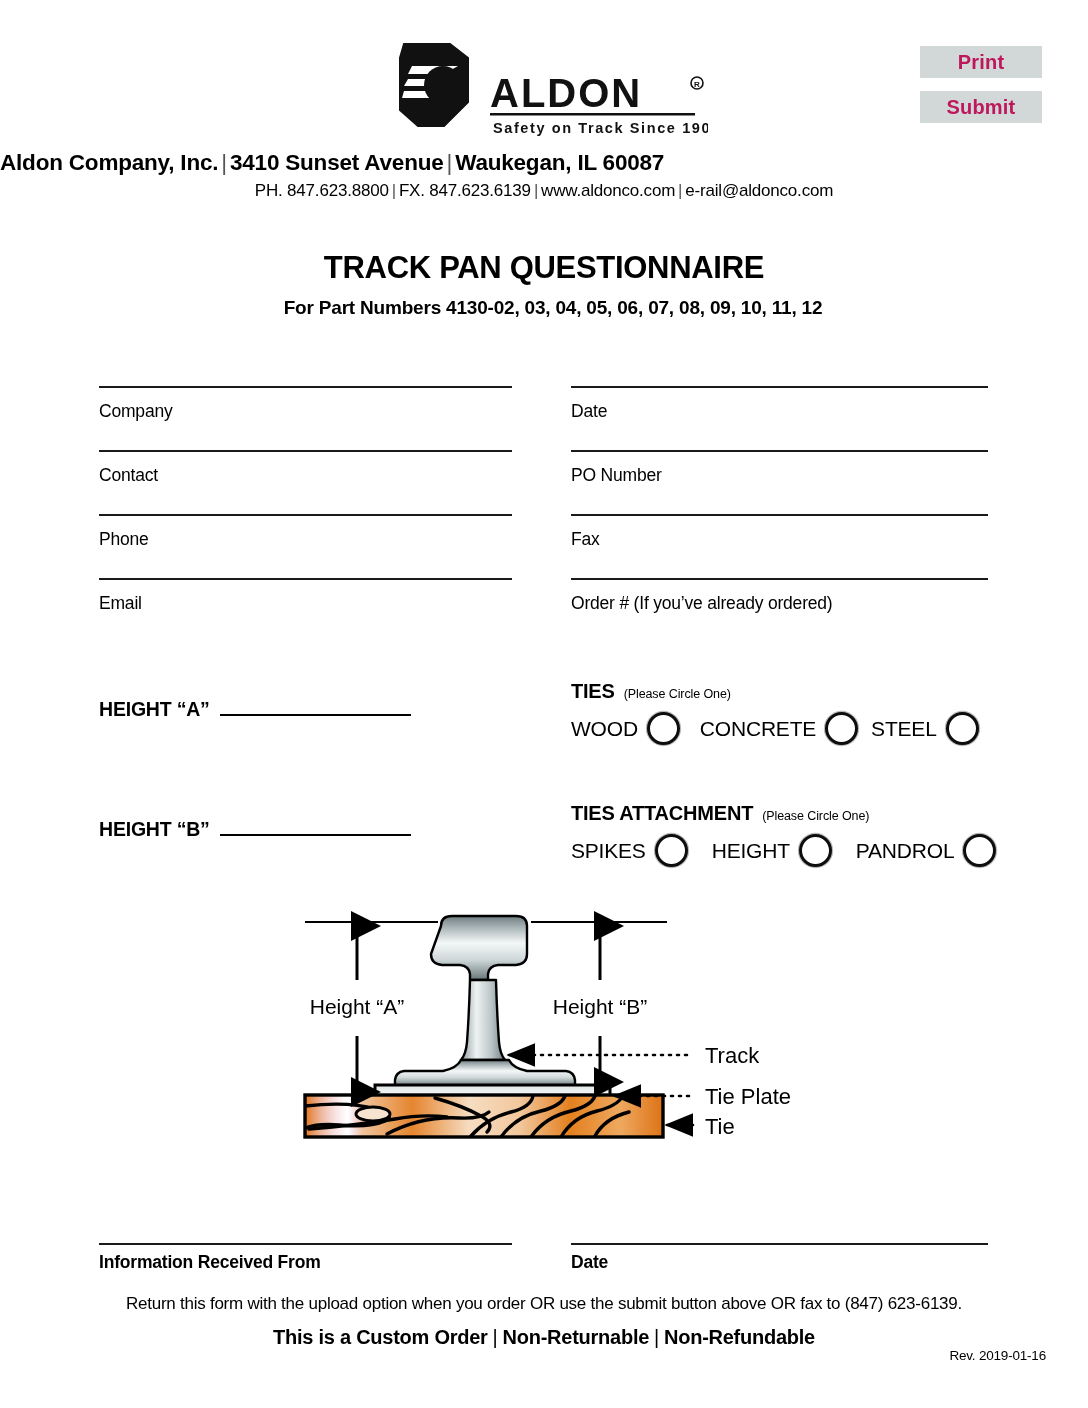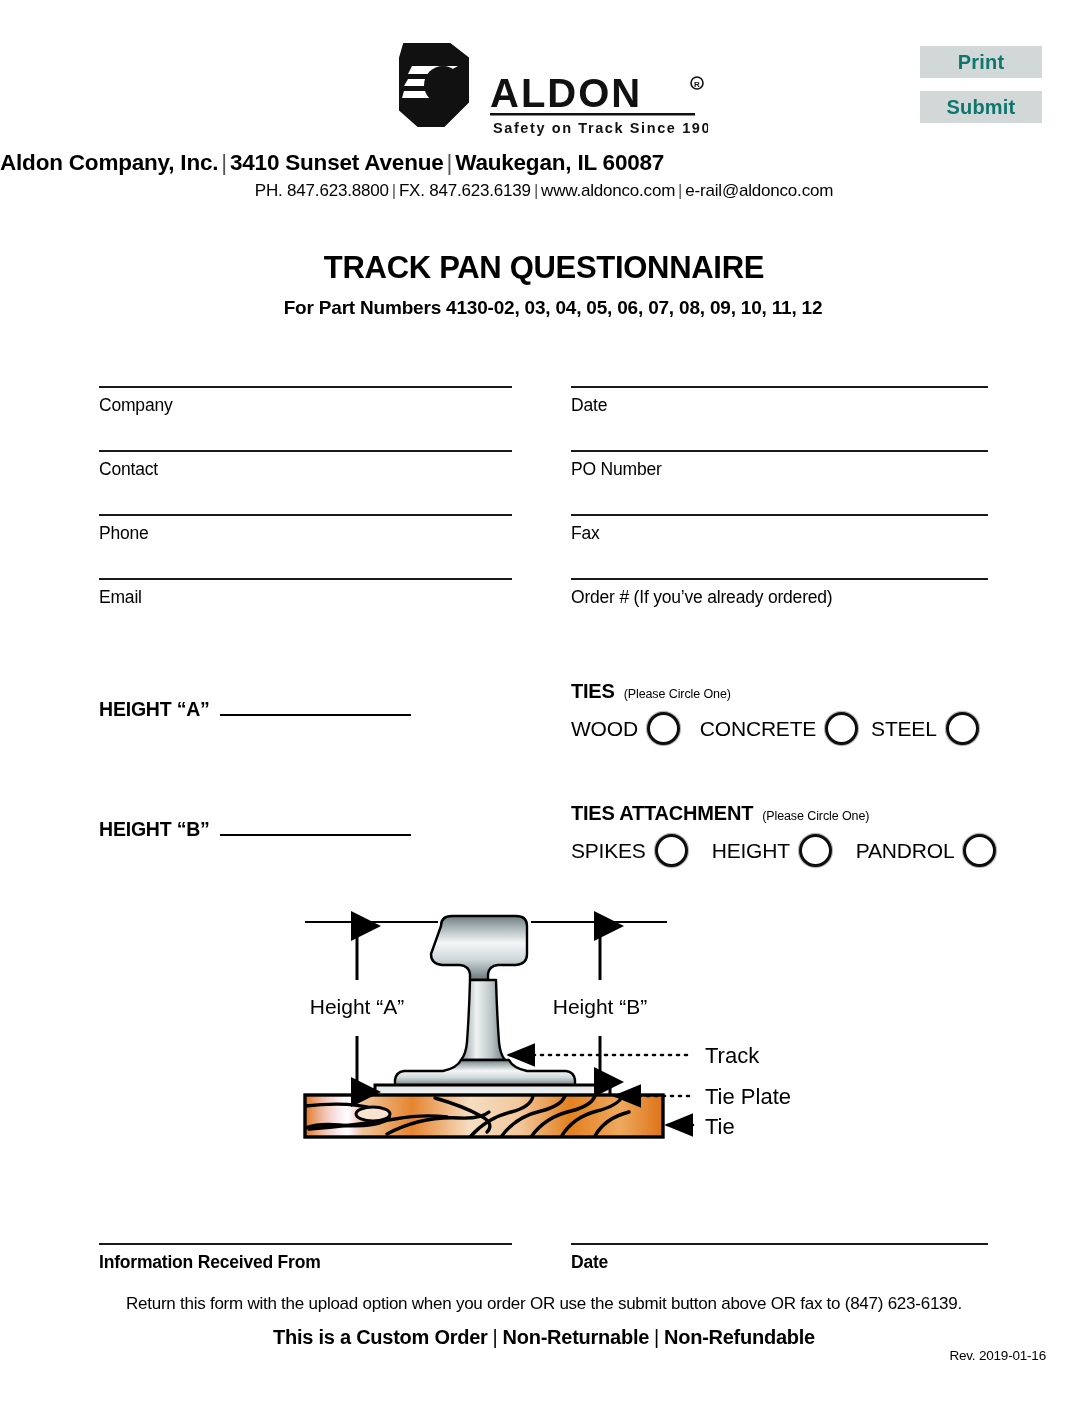--- a/index.html
+++ b/index.html
@@ -12,21 +12,21 @@
 
   
   .logo-wrap{position:absolute;left:388px;top:36px;width:320px;height:96px;display:flex;align-items:center;}
   .shield{width:92px;height:92px;flex:0 0 auto;}
   .wordmark{margin-left:10px;width:218px;margin-top:44px;}
   .wordmark svg{display:block;}
 
   .btn{
     position:absolute;right:46px;width:122px;height:32px;
     background:#d2d8d8;border:none;
-    font-size:20px;font-weight:bold;color:#0f766e;
+    font-size:20px;font-weight:bold;color:#be185d;
     font-family:"Liberation Sans",sans-serif;
     display:flex;align-items:center;justify-content:center;
     cursor:pointer;letter-spacing:.2px;
   }
   .btn-print{top:46px;}
   .btn-submit{top:91px;}
 
   .addr1{
     position:absolute;left:0;right:0;top:150px;
     font-size:22.5px;font-weight:bold;letter-spacing:-.2px;
@@ -42,21 +42,21 @@
     font-size:31px;font-weight:bold;letter-spacing:-.3px;
   }
   .subtitle{
     position:absolute;left:0;right:0;top:297px;text-align:center;
     font-size:19px;font-weight:bold;letter-spacing:-.2px;padding-left:18px;
   }
 
   
   .field{position:absolute;}
   .field .rule{border-top:2.2px solid #1a1a1a;width:100%;}
-  .field .lbl{font-size:17.5px;padding-top:7px;letter-spacing:-.2px;white-space:nowrap;}
+  .field .lbl{font-size:17.5px;padding-top:13px;letter-spacing:-.2px;white-space:nowrap;}
   .col-l{left:99px;width:413px;}
   .col-r{left:571px;width:417px;}
 
   
   .hgt{position:absolute;left:99px;display:flex;align-items:flex-end;}
   .hgt .cap{font-size:19.5px;font-weight:bold;letter-spacing:-.2px;line-height:1;}
   .hgt .hline{border-bottom:2.4px solid #000;flex:1;margin-left:10px;margin-bottom:4px;}
 
   
   .optgrp{position:absolute;left:571px;width:420px;}

